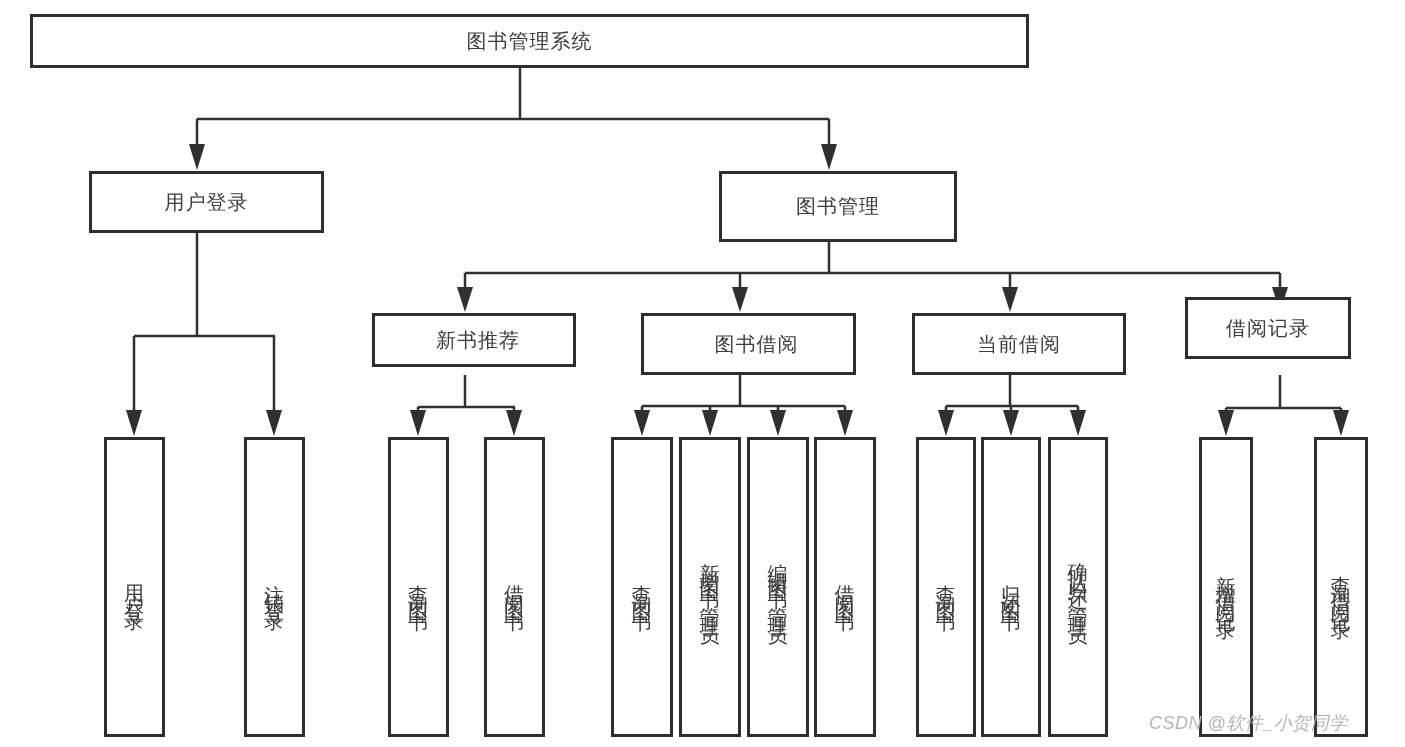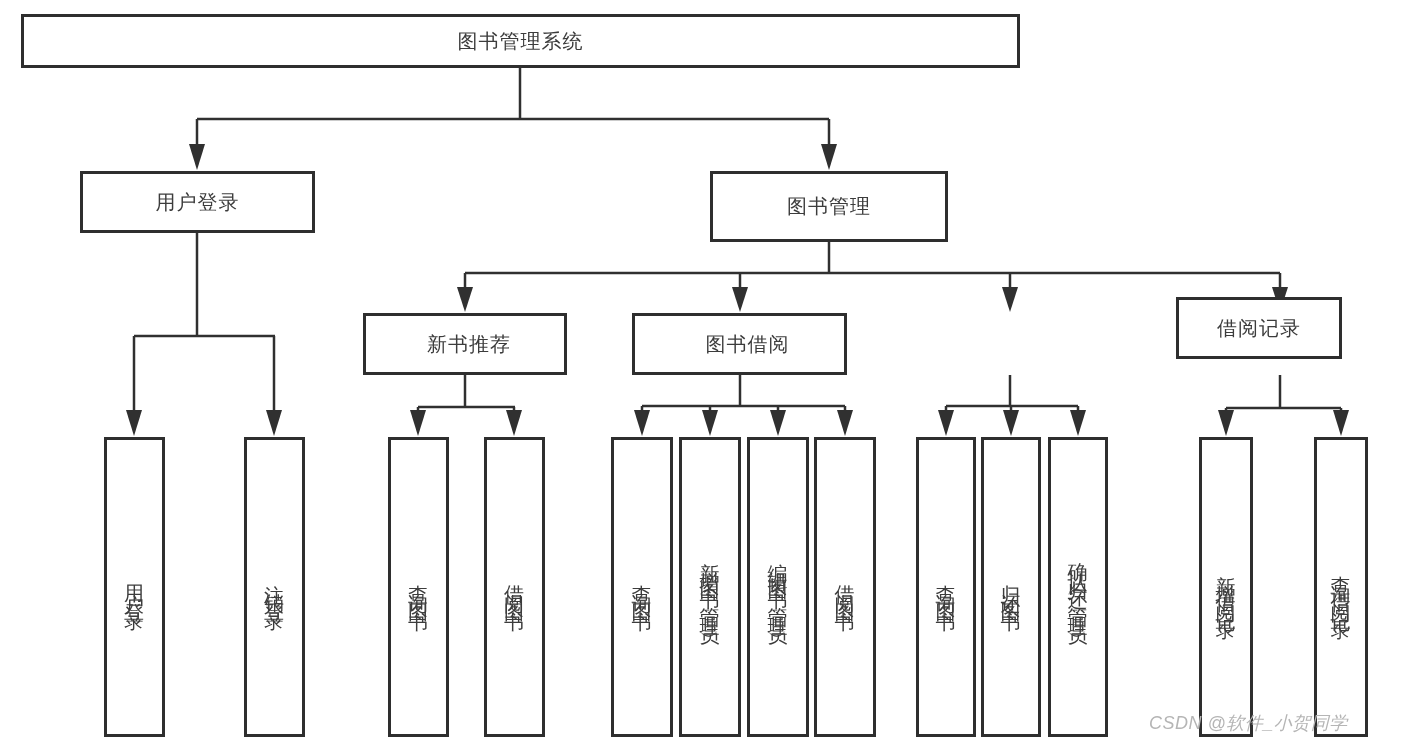--- a/index.html
+++ b/index.html
@@ -17,34 +17,34 @@
     position:absolute;
     box-sizing:border-box;
     border:3px solid var(--border,#2e2e2e);
     background:#fff;
     display:flex;align-items:center;justify-content:center;
     color:var(--text,#3c3c3c);
     font-size:20px;
     z-index:2;
     text-align:center;
   }
-  .h{letter-spacing:1px;}
+  .h{letter-spacing:1px;margin-left:9px;}
   .v{
     top:437px;height:300px;
     writing-mode:vertical-rl;
     letter-spacing:9px;
     line-height:1;
   }
   
   .b-root{left:21px;top:14px;width:999px;height:54px;}
   
   .b-login{left:80px;top:171px;width:235px;height:62px;}
   .b-mgmt{left:710px;top:171px;width:238px;height:71px;}
   
-  .b-l3-1{left:363px;top:313px;width:204px;height:62px;padding-left:8px;}
+  .b-l3-1{left:363px;top:313px;width:204px;height:54px;padding-left:8px;}
   .b-l3-2{left:632px;top:313px;width:215px;height:62px;padding-left:16px;}
   .b-l3-3{left:903px;top:313px;width:214px;height:62px;}
   .b-l3-4{left:1176px;top:297px;width:166px;height:62px;}
   
   .b-g1a{left:104px;width:61px;}
   .b-g1b{left:244px;width:61px;}
   .b-g2a{left:388px;width:61px;}
   .b-g2b{left:484px;width:61px;}
   .b-g3a{left:611px;width:62px;}
   .b-g3b{left:679px;width:62px;}
@@ -143,20 +143,21 @@
     </g>
   </svg>
 
   <div class="node h b-root">图书管理系统</div>
 
   <div class="node h b-login">用户登录</div>
   <div class="node h b-mgmt">图书管理</div>
 
   <div class="node h b-l3-1">新书推荐</div>
   <div class="node h b-l3-2">图书借阅</div>
+  <div class="node h b-l3-3">当前借阅</div>
   <div class="node h b-l3-4">借阅记录</div>
 
   <div class="node v b-g1a">用户登录</div>
   <div class="node v b-g1b">注销登录</div>
 
   <div class="node v b-g2a">查询图书</div>
   <div class="node v b-g2b">借阅图书</div>
 
   <div class="node v b-g3a">查询图书</div>
   <div class="node v b-g3b">新增图书（管理员）</div>

